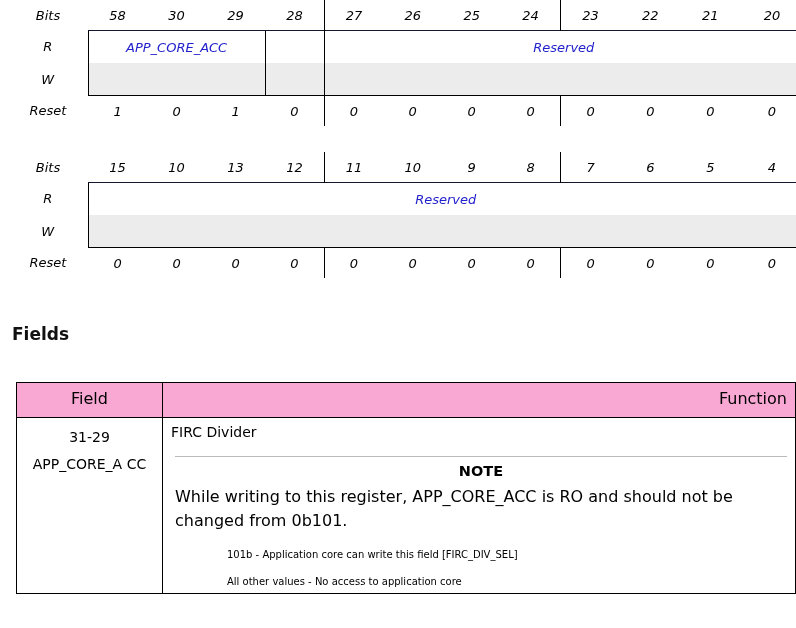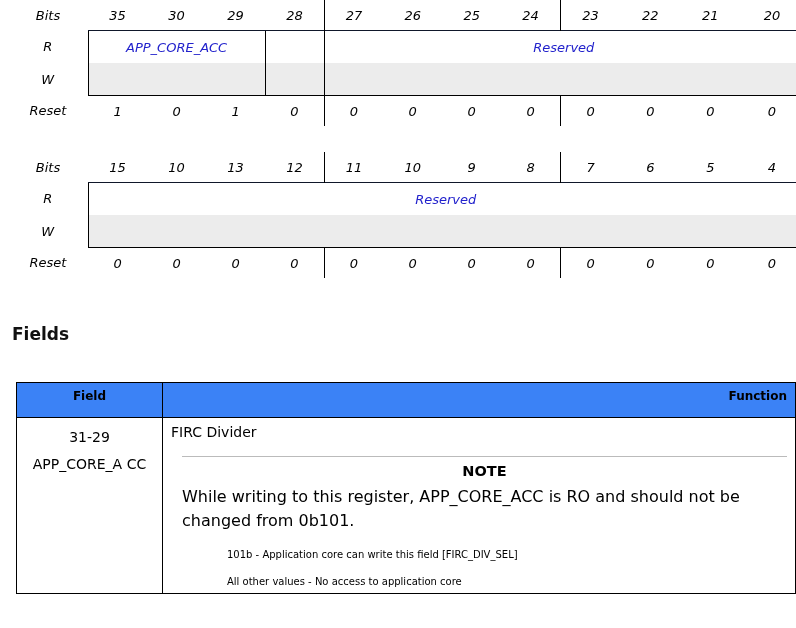--- a/index.html
+++ b/index.html
@@ -100,40 +100,40 @@
     table-layout: fixed;
     width: 780px;
     font-size: 13.5px;
   }
   table.fields th, table.fields td {
     border: 1px solid #000;
     vertical-align: top;
     padding: 6px 8px;
   }
   table.fields th {
-    background: #3b82f6;
-    font-weight: bold;
-    font-size: 12px;
+    background: #f9a8d4;
+    font-weight: normal;
+    font-size: 16px;
     height: 22px;
   }
   th.col-field { width: 146px; text-align: center; }
   th.col-func { text-align: right; }
   td.field-cell {
     text-align: center;
     padding-top: 10px;
     font-size: 14px;
     line-height: 1.9;
   }
   td.func-cell {
     padding: 10px 12px 10px 10px;
     font-size: 14px;
   }
   .func-title { margin: 0 0 16px 0; }
   .note-box {
-    margin: 0 0 8px 11px;
+    margin: 0 0 8px 4px;
   }
   .note-title {
     text-align: center;
     font-weight: bold;
     font-size: 14.5px;
     border-top: 1px solid #bbb;
     padding-top: 6px;
     margin-bottom: 6px;
   }
   .note-text {
@@ -164,21 +164,21 @@
           <col style="width:59px">
           <col style="width:59px">
         <col style="width:60px">
           <col style="width:60px">
           <col style="width:60px">
           <col style="width:63px">
       </colgroup>
       <tbody>
           <tr class="bitsrow">
         <td class="lbl">Bits</td>
-        <td class="bitnum">35</td>
+        <td class="bitnum">58</td>
         <td class="bitnum">30</td>
         <td class="bitnum">29</td>
         <td class="bitnum">28</td>
         <td class="bitnum vsep-l">27</td>
         <td class="bitnum">26</td>
         <td class="bitnum">25</td>
         <td class="bitnum">24</td>
         <td class="bitnum vsep-l">23</td>
         <td class="bitnum">22</td>
         <td class="bitnum">21</td>

